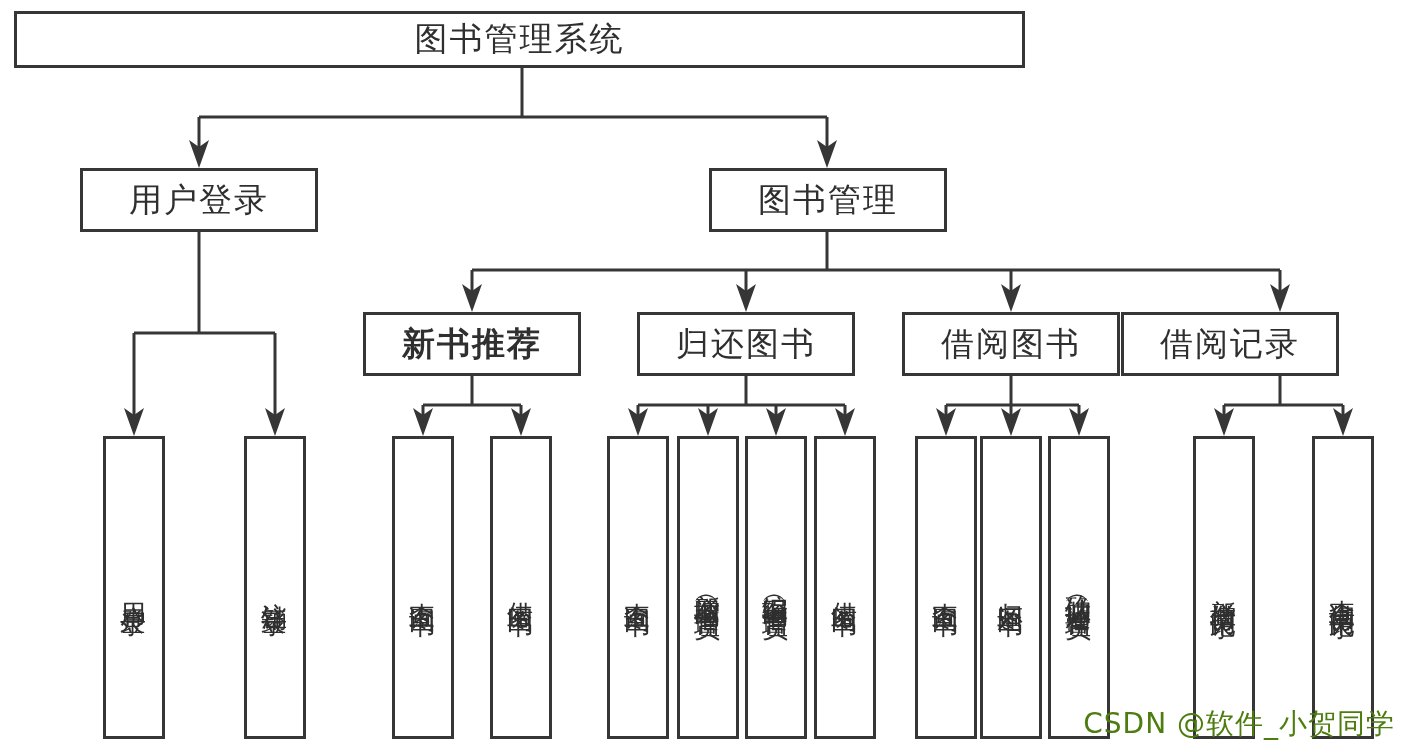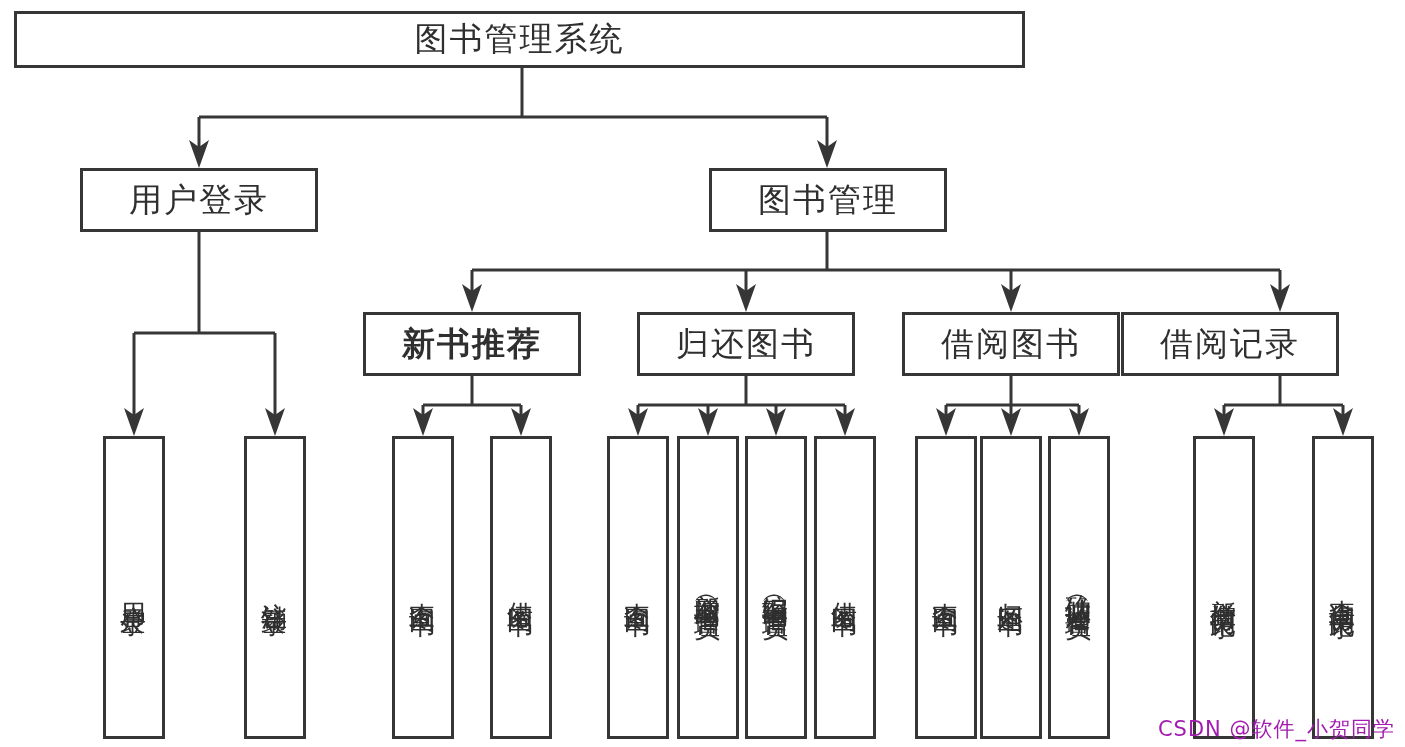--- a/index.html
+++ b/index.html
@@ -66,22 +66,22 @@
   .x-leaf-cb-query   { left: 915px; }
   .x-leaf-cb-return  { left: 980px; }
   .x-leaf-cb-confirm { left: 1048px; }
   .x-leaf-br-add     { left: 1193px; }
   .x-leaf-br-query   { left: 1312px; }
 
   .watermark {
     position: absolute;
     right: 10px;
     bottom: 4px;
-    font-size: 21px;
-    color: #a21caf;
+    font-size: 28px;
+    color: #4d7c0f;
     letter-spacing: 1px;
     z-index: 5;
     white-space: nowrap;
   }
 </style>
 </head>
 <body>
 
 <div id="stage">
 

